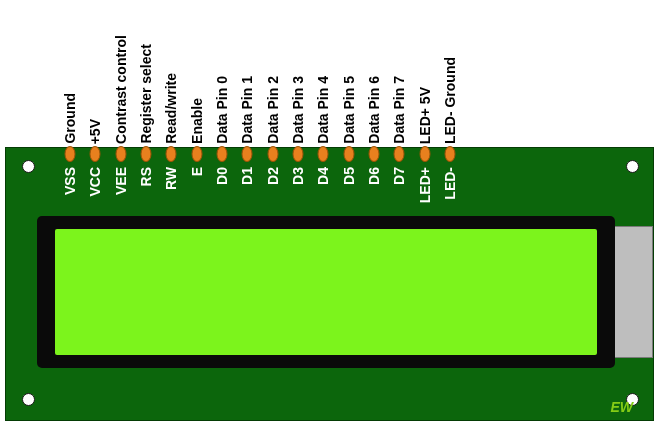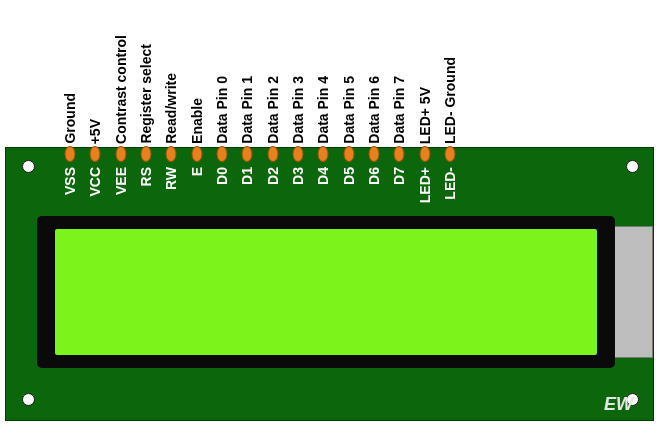--- a/index.html
+++ b/index.html
@@ -29,21 +29,21 @@
   .bezel {
     position:absolute; left:31px; top:68px; width:578px; height:152px;
     background:var(--bezel,#0A0A0A); border-radius:5px;
   }
   .screen {
     position:absolute; left:18px; top:13px; width:542px; height:126px;
     background:var(--screen,#7CF41C); border-radius:2px;
   }
   .watermark {
     position:absolute; right:20px; bottom:5px;
-    font-style:italic; font-weight:bold; font-size:18px; color:#e5e5e5;
+    font-style:italic; font-weight:bold; font-size:14px; color:#84cc16;
   }
   
   .pins-row { position:absolute; left:0; top:0; width:671px; height:222px; }
   .pin-col { position:absolute; top:0; width:26px; height:222px; }
   .desc {
     position:absolute; left:50%; bottom:78px;
     writing-mode:vertical-rl; white-space:nowrap;
     transform:translateX(-50%) rotate(180deg);
     font-size:14px; font-weight:bold; color:var(--desctext,#000000);
   }

